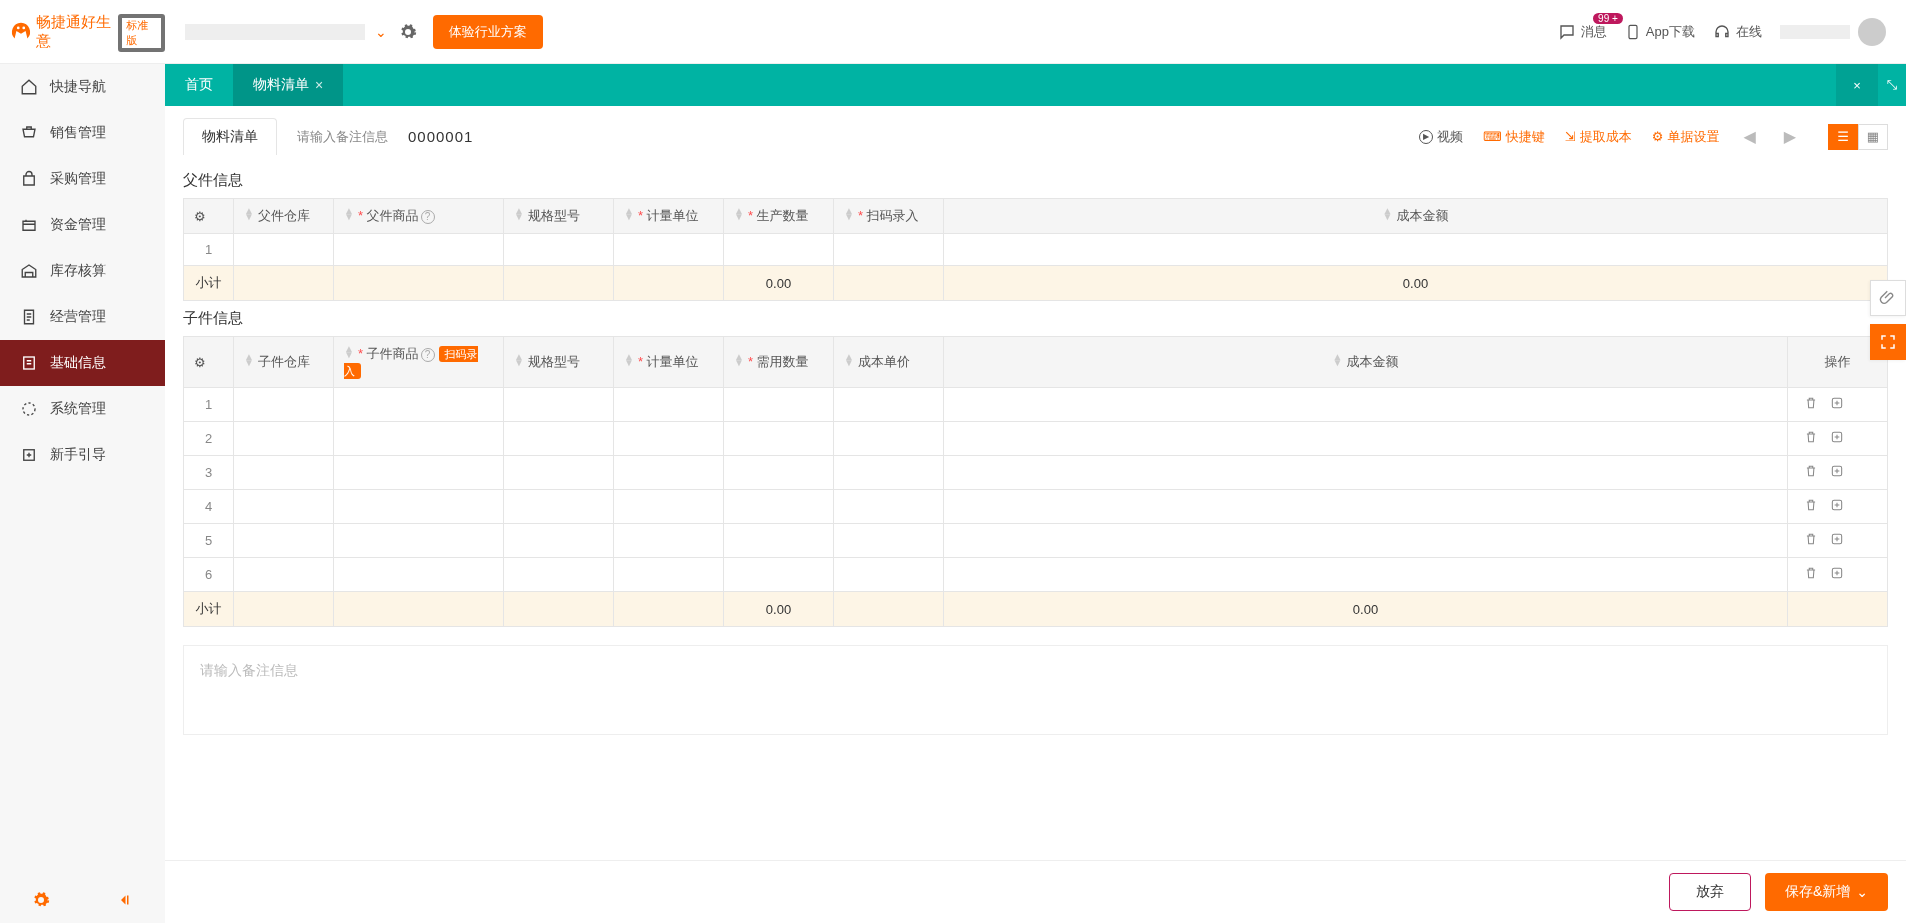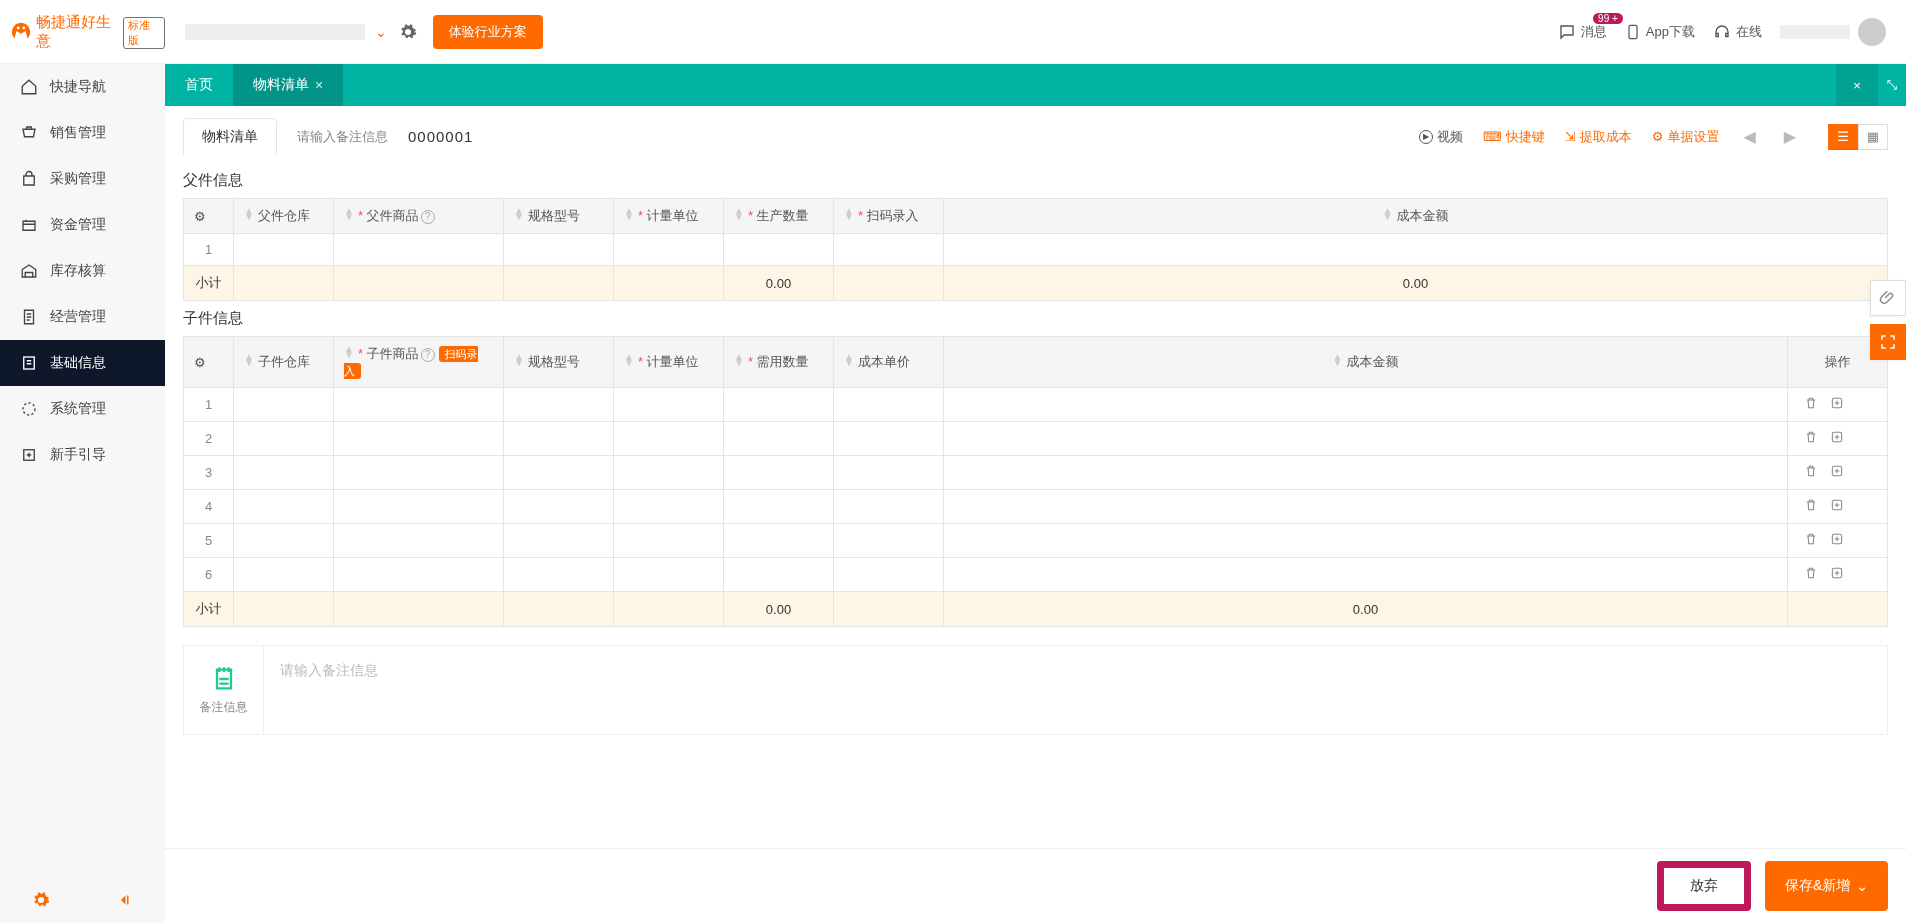--- a/index.html
+++ b/index.html
@@ -4,38 +4,38 @@
 <style>
 * { margin: 0; padding: 0; box-sizing: border-box; }
 body { font-family: "Microsoft YaHei", Arial, sans-serif; font-size: 13px; color: #333; background: #fff; overflow: hidden; }
 
 
 .top-header { height: 64px; display: flex; align-items: center; padding: 0 10px; border-bottom: 1px solid #eee; }
 .logo-area { width: 155px; display: flex; flex-direction: row; align-items: center; }
 .logo-row { display: flex; align-items: center; gap: 4px; }
 .logo-icon { width: 22px; height: 22px; }
 .logo-text { color: #ff6a00; font-size: 15px; font-weight: 500; }
-.logo-badge { color: #ff6a00; font-size: 11px; border: 1px solid #737373; padding: 0 4px; border-radius: 3px; margin-top: 2px; }
+.logo-badge { color: #ff6a00; font-size: 11px; border: 4px solid #737373; padding: 0 4px; border-radius: 3px; margin-top: 2px; }
 .company-select { display: flex; align-items: center; gap: 10px; margin-left: 20px; }
 .chevron-down { color: #ff6a00; font-size: 14px; }
 .gear-icon { color: #666; font-size: 16px; }
 .btn-solution { background: #ff6a00; color: #fff; border: none; padding: 8px 16px; border-radius: 4px; cursor: pointer; margin-left: 16px; font-size: 13px; }
 .header-spacer { flex: 1; }
 .header-right { display: flex; align-items: center; gap: 18px; padding-right: 10px; }
 .hr-item { display: flex; align-items: center; gap: 5px; color: #555; cursor: pointer; }
 .msg-badge { position: relative; }
 .badge99 { position: absolute; top: -10px; right: -16px; background: #be185d; color: #fff; font-size: 10px; padding: 0 5px; border-radius: 8px; }
 .avatar-block { display: flex; align-items: center; gap: 8px; }
 .avatar { width: 28px; height: 28px; border-radius: 50%; background: #ccc; }
 
 
 .layout { display: flex; height: calc(100vh - 64px); }
 .sidebar { width: 165px; background: #f7f7f7; display: flex; flex-direction: column; }
 .sidebar-item { display: flex; align-items: center; gap: 12px; padding: 14px 20px; color: #444; cursor: pointer; font-size: 14px; }
-.sidebar-item.active { background: #0f172a; color: #fff; }
+.sidebar-item.active { background: #7f1d1d; color: #fff; }
 .sidebar-item .si-icon { width: 18px; height: 18px; display: inline-flex; align-items: center; justify-content: center; }
 .sidebar-spacer { flex: 1; }
 .sidebar-bottom { display: flex; justify-content: space-around; padding: 14px 0; }
 .sidebar-bottom span { color: #ff6a00; cursor: pointer; }
 
 .main { flex: 1; display: flex; flex-direction: column; background: #fff; position: relative; }
 
 
 .tabs-bar { height: 42px; background: #00b3a3; display: flex; align-items: center; }
 .tab { padding: 0 20px; height: 100%; display: flex; align-items: center; color: #fff; cursor: pointer; font-size: 14px; }
@@ -82,21 +82,21 @@
 
 .remark-box { margin: 18px 0; border: 1px solid #eee; display: flex; min-height: 90px; }
 .remark-left { width: 80px; display: flex; flex-direction: column; align-items: center; justify-content: center; gap: 6px; border-right: 1px solid #eee; }
 .remark-left .clip-icon { color: #20c997; font-size: 26px; }
 .remark-left .rl-text { color: #888; font-size: 12px; }
 .remark-input { flex: 1; border: none; padding: 16px; font-size: 14px; color: #333; resize: none; outline: none; }
 .remark-input::placeholder { color: #bbb; }
 
 
 .footer { position: sticky; bottom: 0; background: #fff; border-top: 1px solid #eee; padding: 12px 18px; display: flex; justify-content: flex-end; gap: 14px; }
-.btn-secondary { background: #fff; border: 7px solid #be185d; color: #333; padding: 9px 26px; border-radius: 4px; cursor: pointer; font-size: 14px; }
+.btn-secondary { background: #fff; border: 1px solid #be185d; color: #333; padding: 9px 26px; border-radius: 4px; cursor: pointer; font-size: 14px; }
 .btn-primary { background: #ff6a00; color: #fff; border: none; padding: 9px 20px; border-radius: 4px; cursor: pointer; font-size: 14px; display: flex; align-items: center; gap: 6px; }
 
 
 .float-right { position: fixed; right: 0; top: 280px; display: flex; flex-direction: column; gap: 8px; }
 .float-btn { width: 36px; height: 36px; background: #fff; border: 1px solid #ddd; display: flex; align-items: center; justify-content: center; color: #888; box-shadow: -1px 1px 3px rgba(0,0,0,.05); cursor: pointer; }
 .float-btn.orange { background: #ff6a00; border-color: #ff6a00; color: #fff; }
 
 svg { display: block; }
 </style>
 </head>
@@ -469,28 +469,20 @@
               <td></td>
               <td class="right">0.00</td>
               <td></td>
               <td class="right">0.00</td>
               <td></td>
             </tr>
           </tbody>
       </table>
 
       <div class="remark-box">
-        <div class="remark-left">
-          <span class="clip-icon">
-            <svg viewBox="0 0 24 24" width="28" height="28">
-                <path fill="none" stroke="#20c997" stroke-width="2" d="M6 4h12v16H6zM8 2v4M12 2v4M16 2v4M8 12h8M8 16h8"></path>
-              </svg>
-          </span>
-          <span class="rl-text">备注信息</span>
-        </div>
         <textarea class="remark-input" placeholder="请输入备注信息" style=""></textarea>
       </div>
     </div>
 
     <div class="footer">
       <button class="btn-secondary">放弃</button>
       <button class="btn-primary">
           <span>保存&amp;新增</span>
           <span>⌄</span>
         </button>

